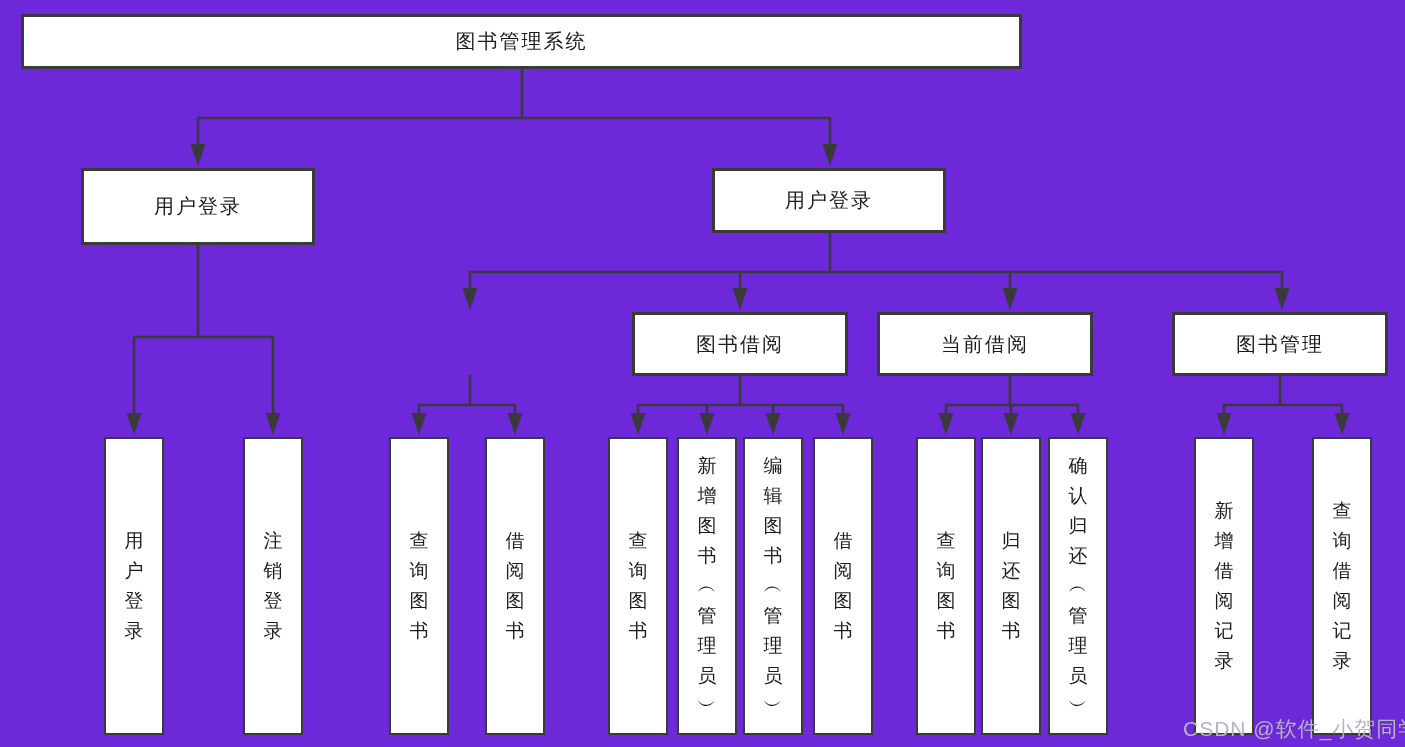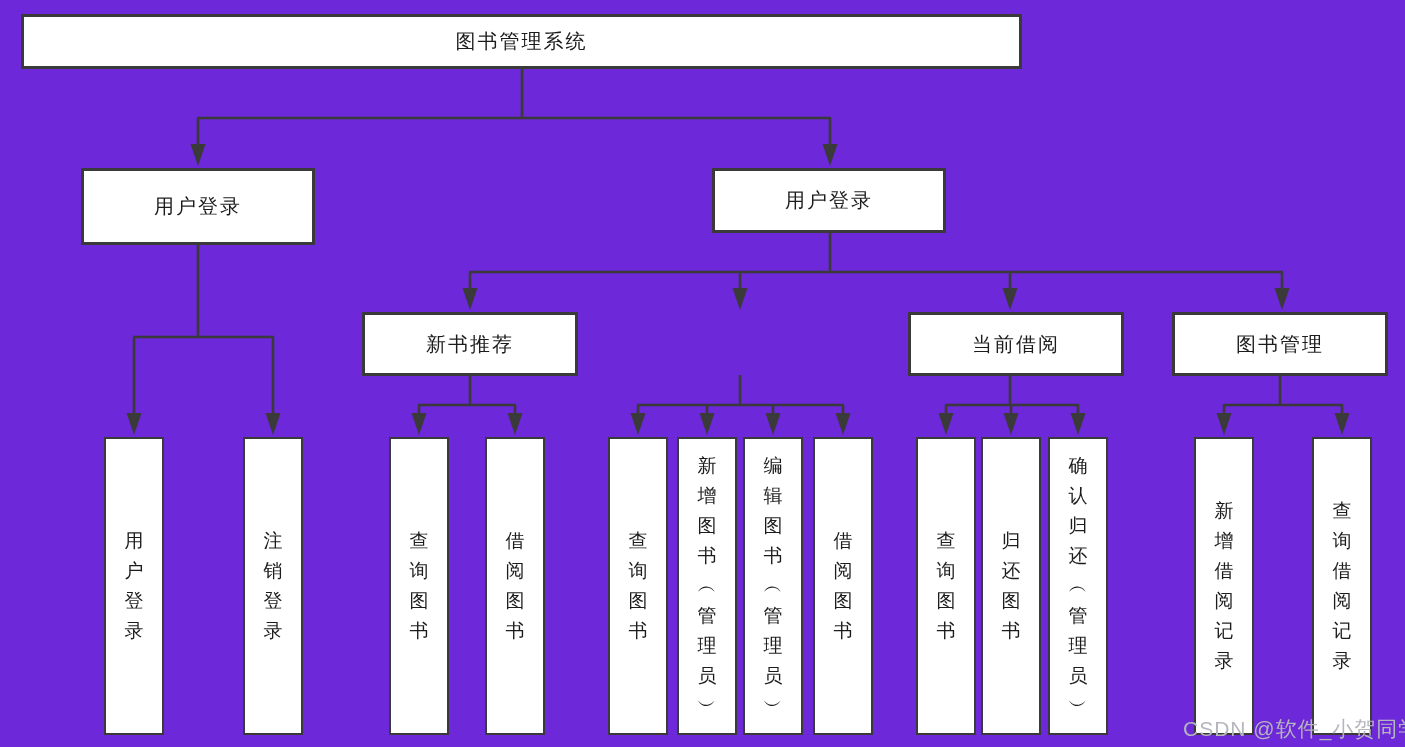--- a/index.html
+++ b/index.html
@@ -101,24 +101,24 @@
     <span>图书管理系统</span>
   </div>
 
   <div class="node hnode" style="left:81px;top:168px;width:234px;height:77px">
     <span>用户登录</span>
   </div>
   <div class="node hnode" style="left:712px;top:168px;width:234px;height:65px">
     <span>用户登录</span>
   </div>
 
-  <div class="node hnode" style="left:362px;top:312px;width:216px;height:64px">
-    <span>新书推荐</span>
-  </div>
-  <div class="node hnode" style="left:908px;top:312px;width:216px;height:64px">
+  <div class="node hnode" style="left:632px;top:312px;width:216px;height:64px">
+    <span>图书借阅</span>
+  </div>
+  <div class="node hnode" style="left:877px;top:312px;width:216px;height:64px">
     <span>当前借阅</span>
   </div>
   <div class="node hnode" style="left:1172px;top:312px;width:216px;height:64px">
     <span>图书管理</span>
   </div>
 
   <div class="node vnode" style="left:104px;top:437px;width:60px;height:298px">
     <div class="vtext">
         <div class="vchar">用</div>
         <div class="vchar">户</div>

